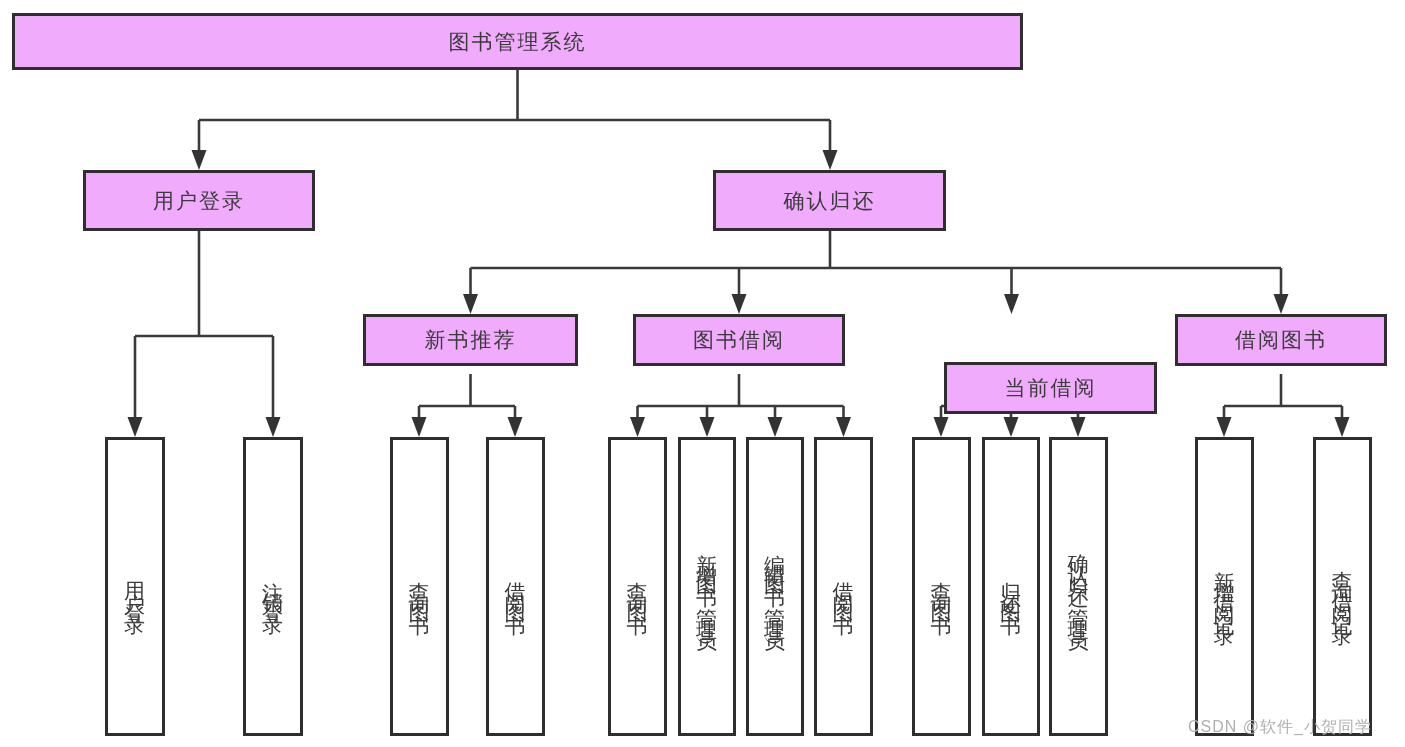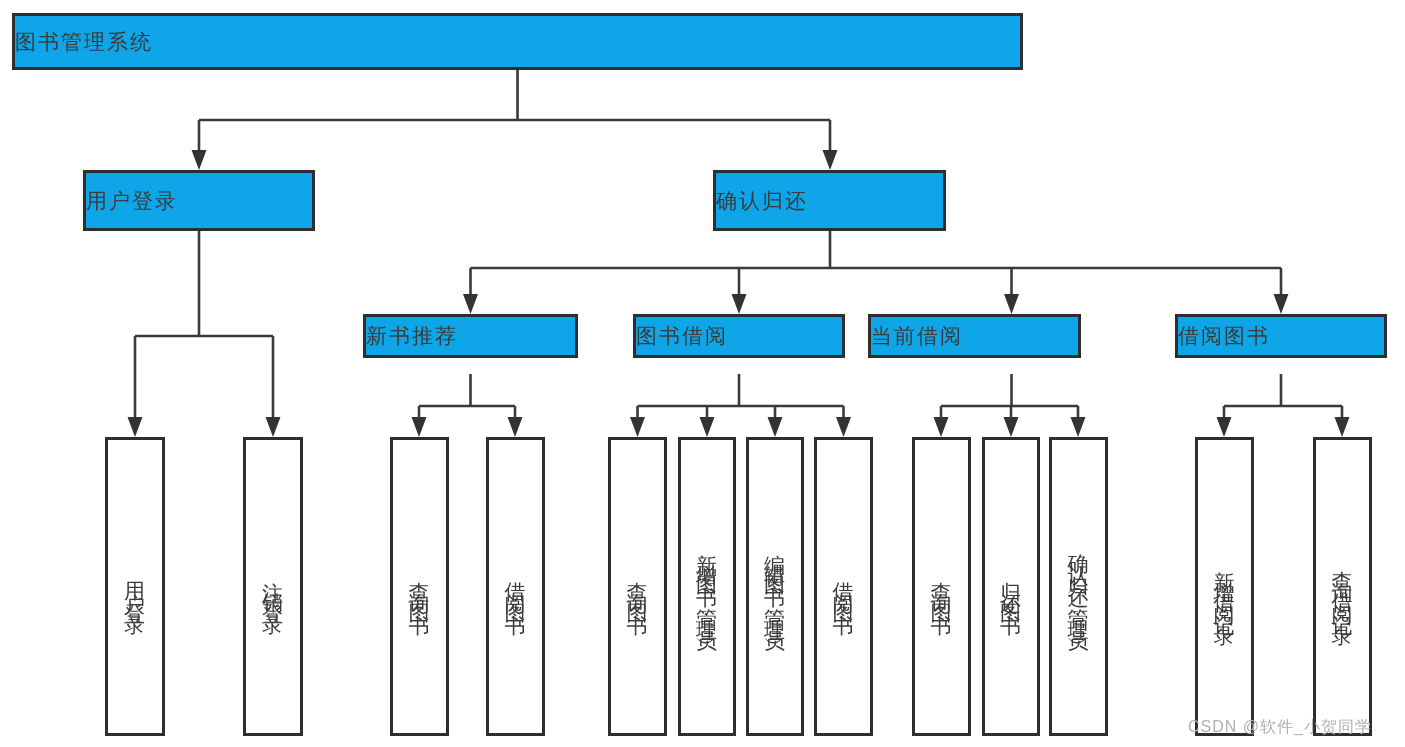--- a/index.html
+++ b/index.html
@@ -13,36 +13,37 @@
   }
   #wires {
     position: absolute;
     left: 0; top: 0;
     width: 1405px; height: 747px;
     pointer-events: none;
   }
   .node {
     position: absolute;
     box-sizing: border-box;
-    background: #0ea5e9;
+    background: #f0abfc;
     border: 3px solid #2e2e2e;
     display: flex;
     align-items: center;
+    justify-content: center;
     color: #3b3b3b;
     font-size: 21px;
     letter-spacing: 2px;
     white-space: nowrap;
   }
   .node.root   { left: 12px;  top: 13px;  width: 1011px; height: 57px; border-width: 3px; }
   .node.lvl2a  { left: 83px;  top: 170px; width: 232px;  height: 61px; }
   .node.lvl2b  { left: 713px; top: 170px; width: 233px;  height: 61px; }
-  .node.lvl3   { top: 314px; height: 44px; }
+  .node.lvl3   { top: 314px; height: 52px; }
   .node.g1 { left: 363px;  width: 215px; }
   .node.g2 { left: 633px;  width: 212px; }
-  .node.g3 { left: 868px;  width: 213px; }
+  .node.g3 { left: 944px;  width: 213px; margin-top: 48px; }
   .node.g4 { left: 1175px; width: 212px; }
   .leaf {
     position: absolute;
     box-sizing: border-box;
     top: 437px;
     height: 299px;
     background: #ffffff;
     border: 3px solid #2e2e2e;
     display: flex;
     align-items: center;

